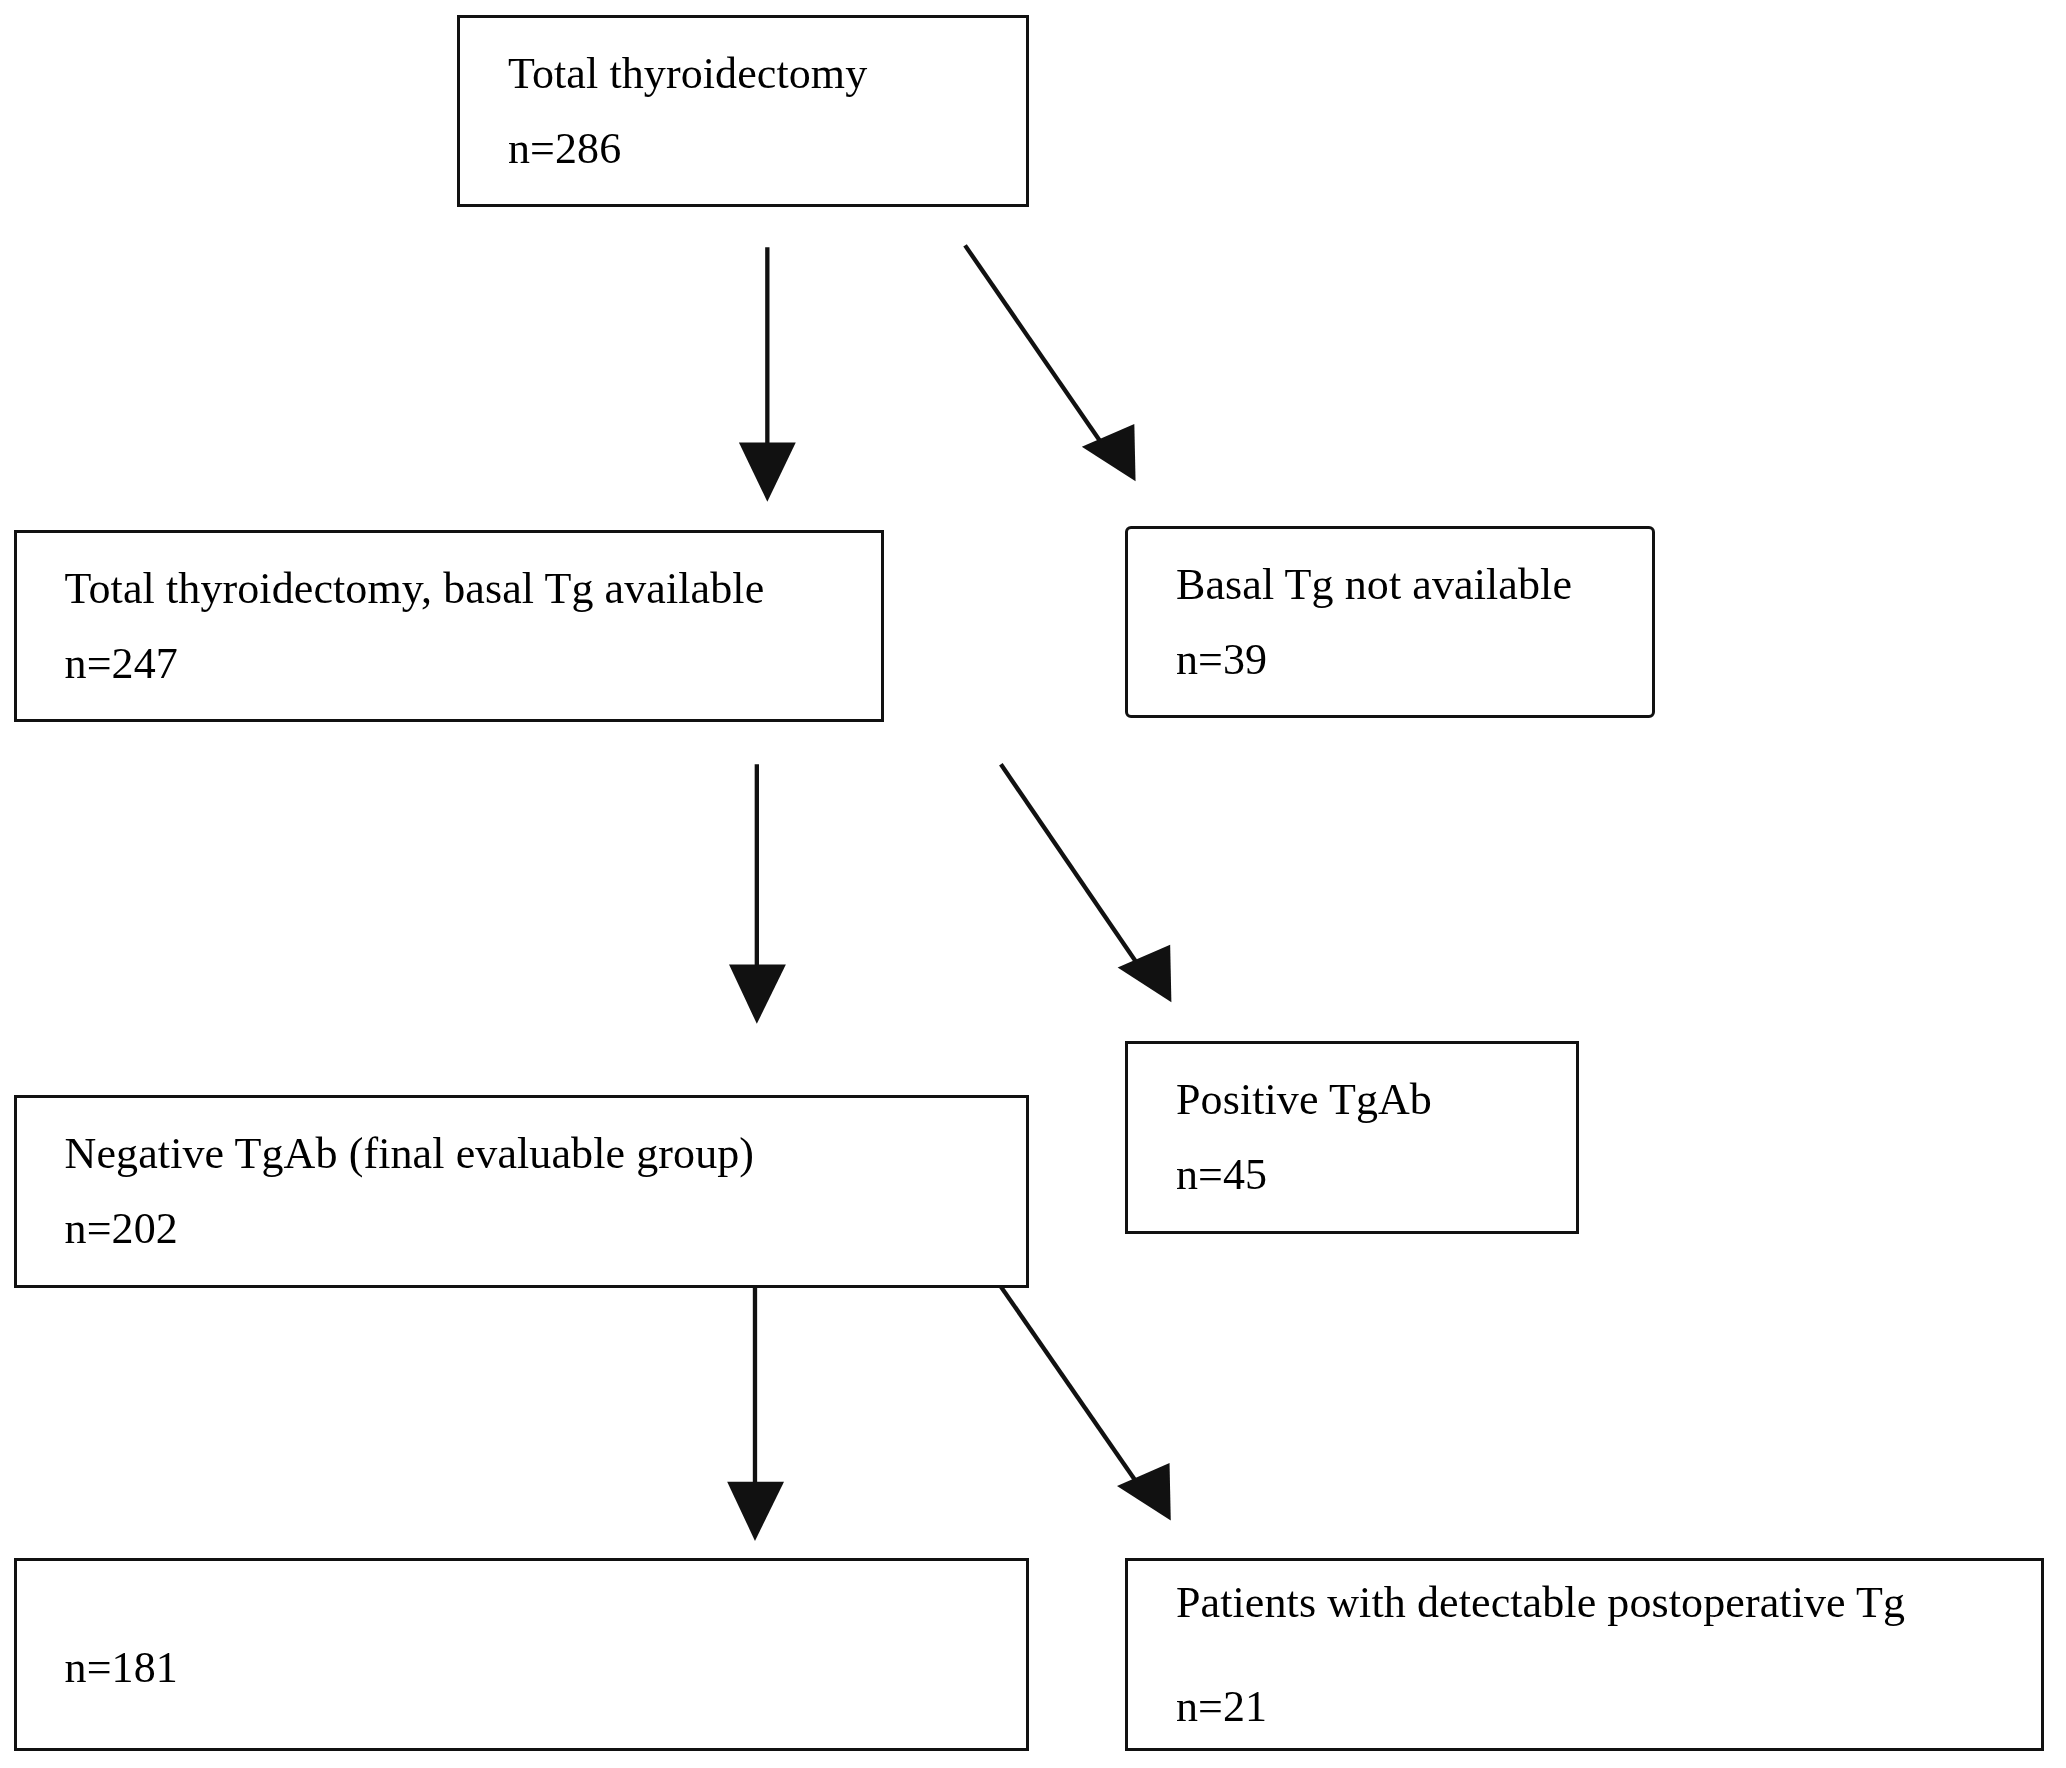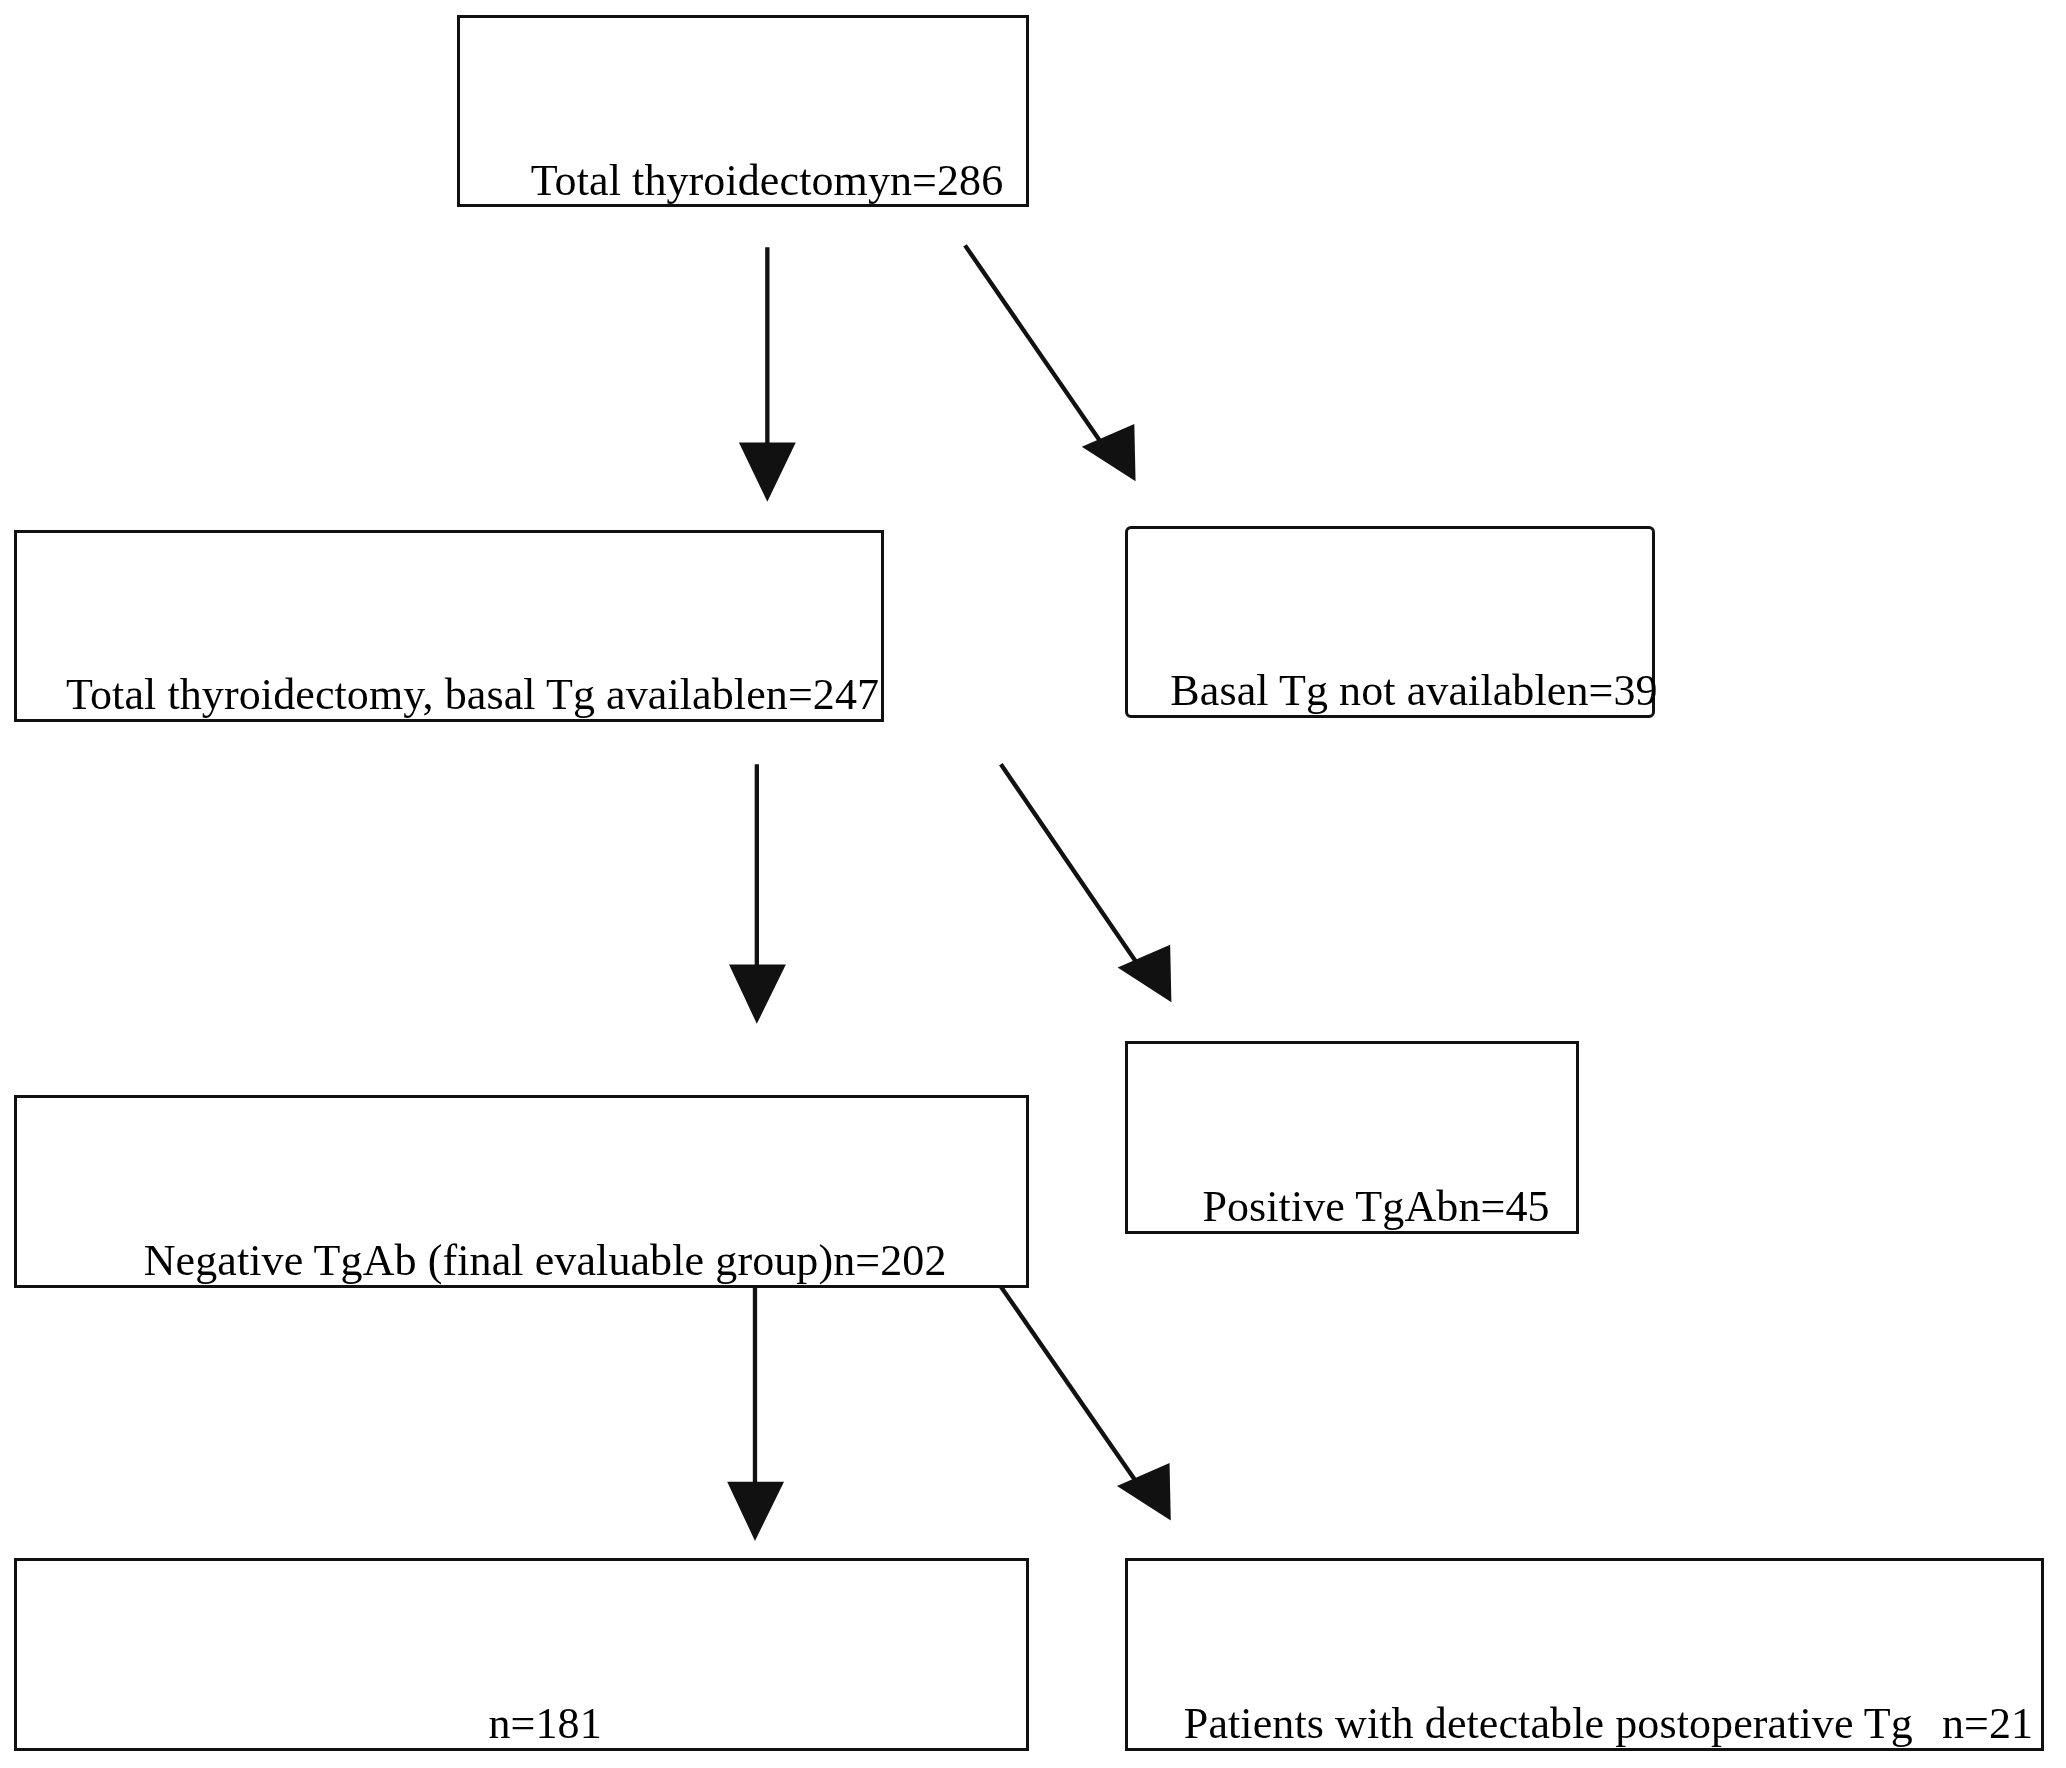--- a/index.html
+++ b/index.html
@@ -18,22 +18,22 @@
     height: 1769px;
     background: #ffffff;
     overflow: hidden;
   }
   .flow-box {
     position: absolute;
     box-sizing: border-box;
     background: #ffffff;
     border: 3.7px solid #111111;
     display: flex;
-    flex-direction: row;
-    align-items: flex-end;
+    flex-direction: column;
+    align-items: flex-start;
     justify-content: center;
     padding-left: 48px;
   }
   .box-line {
     display: block;
     text-align: center;
     font-size: 44px;
     line-height: 1.08;
     letter-spacing: 0.1px;
     white-space: nowrap;

